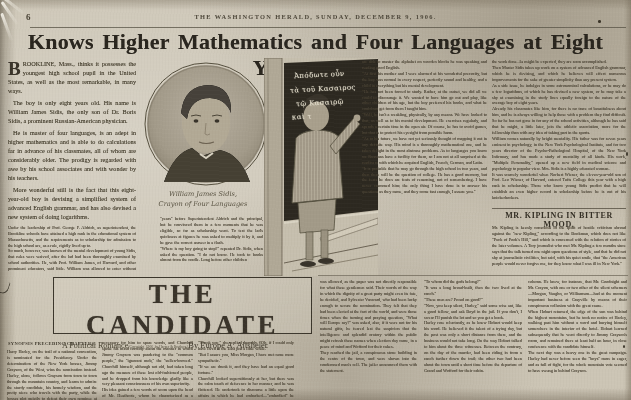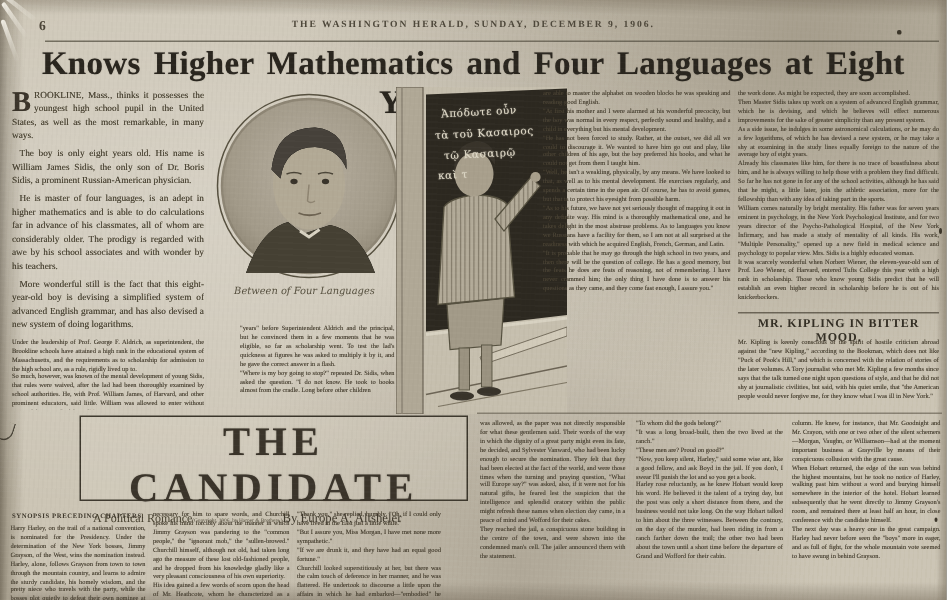--- a/index.html
+++ b/index.html
@@ -118,21 +118,22 @@
       <ellipse cx="52" cy="60" rx="2.4" ry="1.8" fill="#38332a"></ellipse>
       <ellipse cx="73" cy="60" rx="2.4" ry="1.8" fill="#38332a"></ellipse>
       <path d="M47 55 Q52 53 57 55" stroke="#4a4437" stroke-width="1" fill="none"></path>
       <path d="M68 55 Q73 53 78 55" stroke="#4a4437" stroke-width="1" fill="none"></path>
       <path d="M62 62 L61 73 Q63 75 66 73" stroke="#8d8370" stroke-width="1" fill="none"></path>
       <path d="M55 81 Q62 84 70 81" stroke="#6b6150" stroke-width="1.2" fill="none"></path>
       <path d="M56 93 L62 97 69 92" fill="none" stroke="#d8d2c2" stroke-width="2"></path>
     </svg>
   </div>
   <div class="pos caption">
-    <div>Between of Four Languages</div>
+    <div>William James Sidis,</div>
+    <div>Crayon of Four Languages</div>
   </div>
   <div class="pos fine pre col-mid">"years" before Superintendent Aldrich and the principal, but he convinced them in a few moments that he was eligible, so far as scholarship went. To test the lad's quickness at figures he was asked to multiply it by it, and he gave the correct answer in a flash.
 "Where is my boy going to stop?" repeated Dr. Sidis, when asked the question. "I do not know. He took to books almost from the cradle. Long before other children</div>
 
   <div class="pos illus">
     <svg width="114" height="218" viewBox="0 0 114 218">
       <defs>
         <pattern id="stripes" width="3" height="3" patternUnits="userSpaceOnUse">
           <rect width="3" height="3" fill="#b3ab99"></rect>
           <line x1="1" y1="0" x2="1" y2="3" stroke="#7d7563" stroke-width="0.7"></line>

